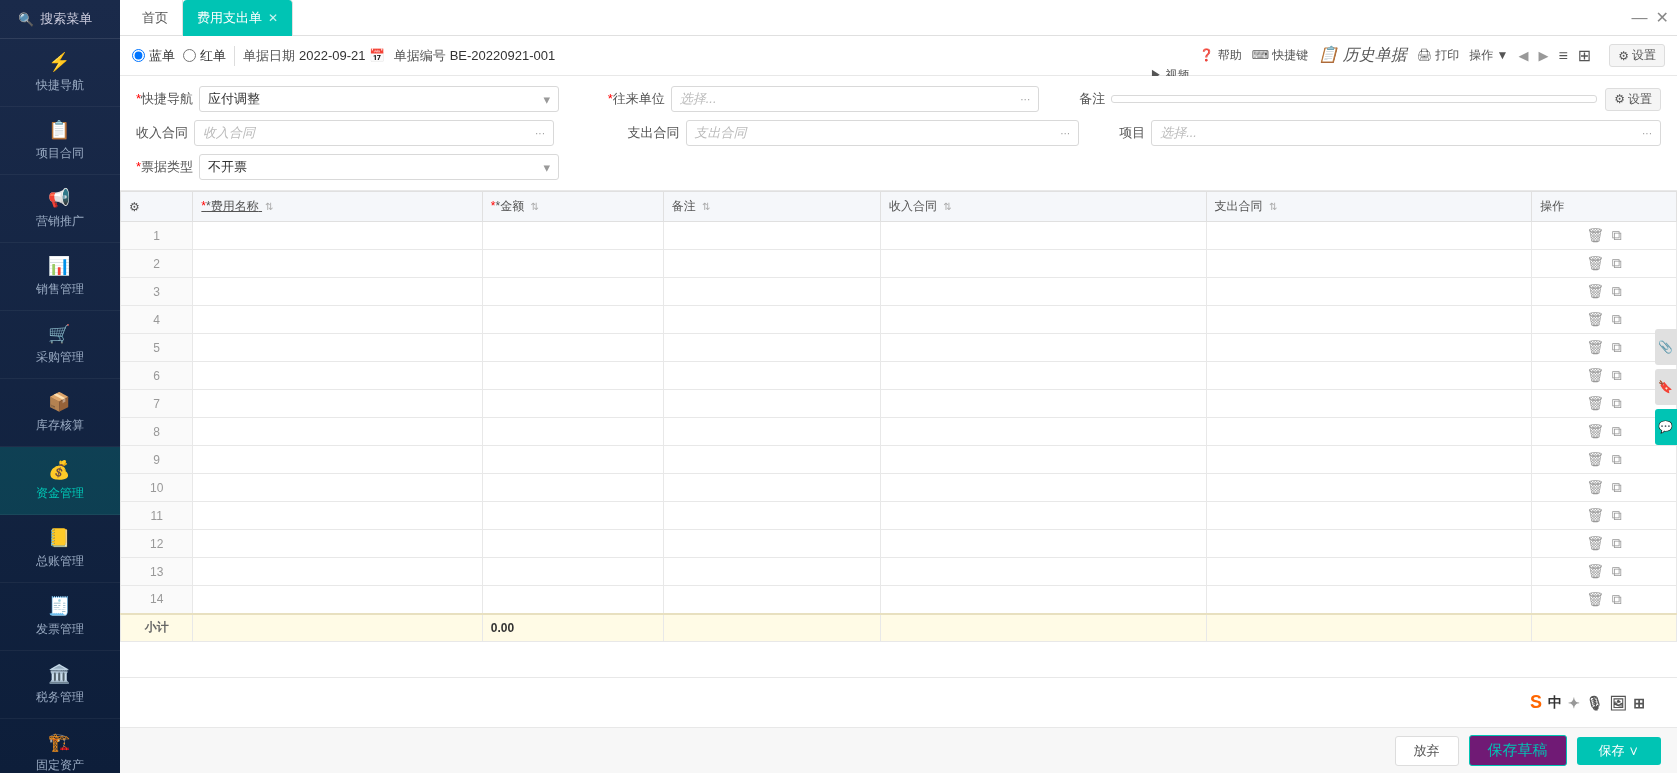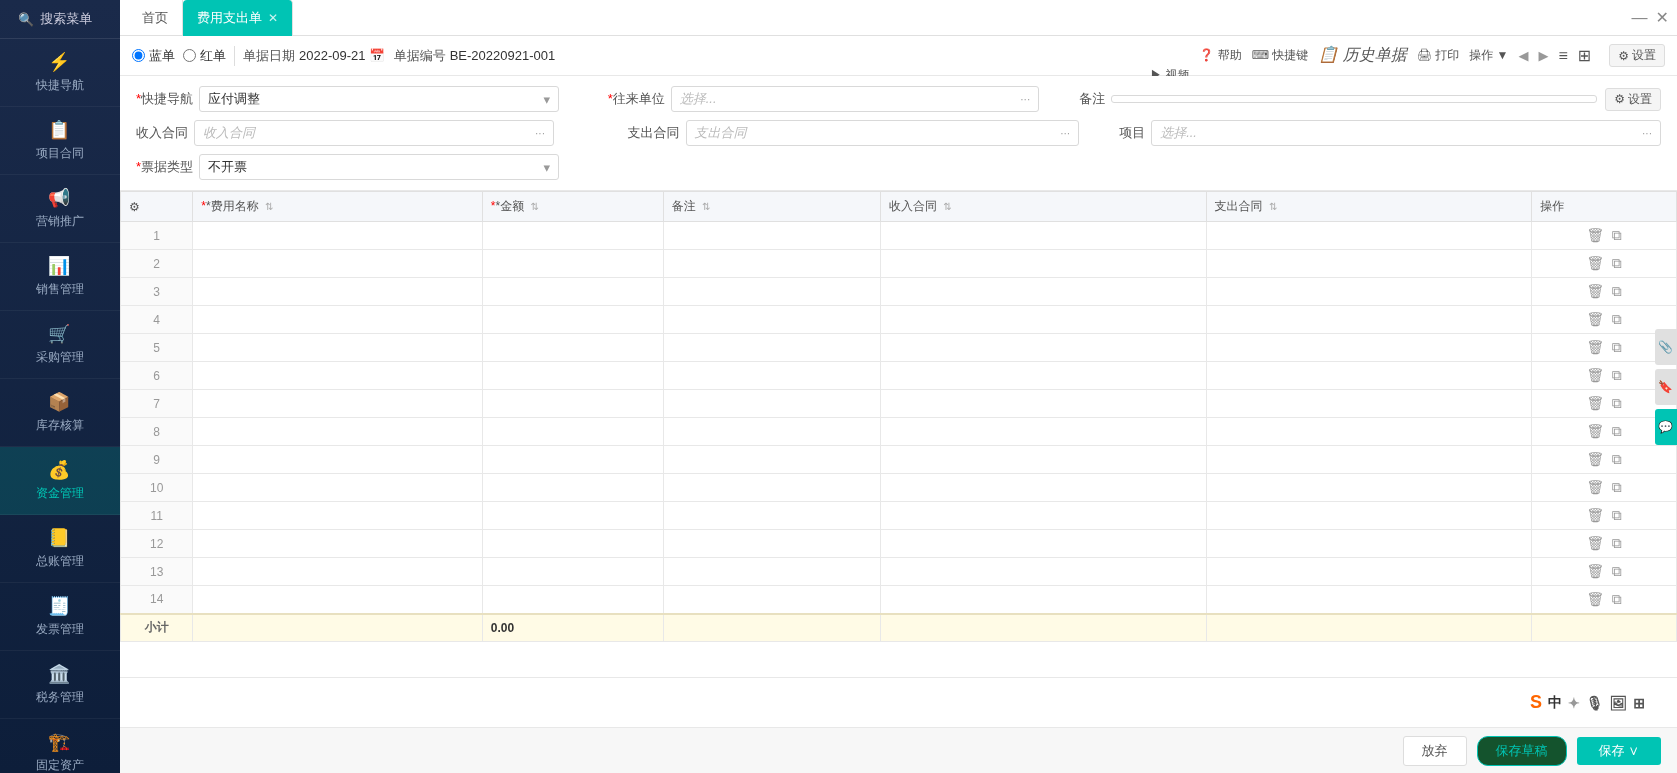--- a/index.html
+++ b/index.html
@@ -107,21 +107,21 @@
       text-align: left; position: sticky; top: 0; z-index: 2;
     }
     .expense-table td {
       border: 1px solid #e8e8e8; padding: 4px 8px;
       font-size: 12px; color: #333; height: 28px;
     }
     .expense-table td.row-num {
       text-align: center; color: #999; width: 40px; background: #fafafa;
     }
     .col-settings { width: 40px; text-align: center; }
-    .col-name { width: 160px; }
+    .col-name { width: 160px; text-decoration: underline; }
     .col-amount { width: 100px; }
     .col-note { width: 120px; }
     .col-income { width: 180px; }
     .col-expense { width: 180px; }
     .col-ops { width: 80px; text-align: center; }
     .sort-arrows { display: inline-block; margin-left: 3px; color: #aaa; font-size: 10px; }
 
     .subtotal-row td {
       background: #fffbe6; font-weight: bold; border-top: 2px solid #e8e0c0;
     }
@@ -142,22 +142,22 @@
     .bottom-bar {
       background: #f7f7f7; border-top: 1px solid #e8e8e8;
       padding: 8px 16px; display: flex; align-items: center; justify-content: flex-end;
       gap: 10px; height: 46px; flex-shrink: 0;
     }
     .btn-discard {
       border: 1px solid #ddd; border-radius: 3px; padding: 5px 18px;
       cursor: pointer; background: #fff; font-size: 13px; color: #555;
     }
     .btn-draft {
-      border: 1px solid #00c4b4; border-radius: 11px; padding: 5px 18px;
-      cursor: pointer; background: #14532d; font-size: 13px; color: #00c4b4;
+      border: 1px solid #00c4b4; border-radius: 3px; padding: 5px 18px;
+      cursor: pointer; background: #701a75; font-size: 15px; color: #00c4b4;
     }
     .btn-save {
       border: none; border-radius: 3px; padding: 5px 22px;
       cursor: pointer; background: #00c4b4; font-size: 13px; color: #fff;
       display: flex; align-items: center; gap: 4px;
     }
 
     
     .right-side-icons {
       position: fixed; right: 0; top: 50%; transform: translateY(-50%);

